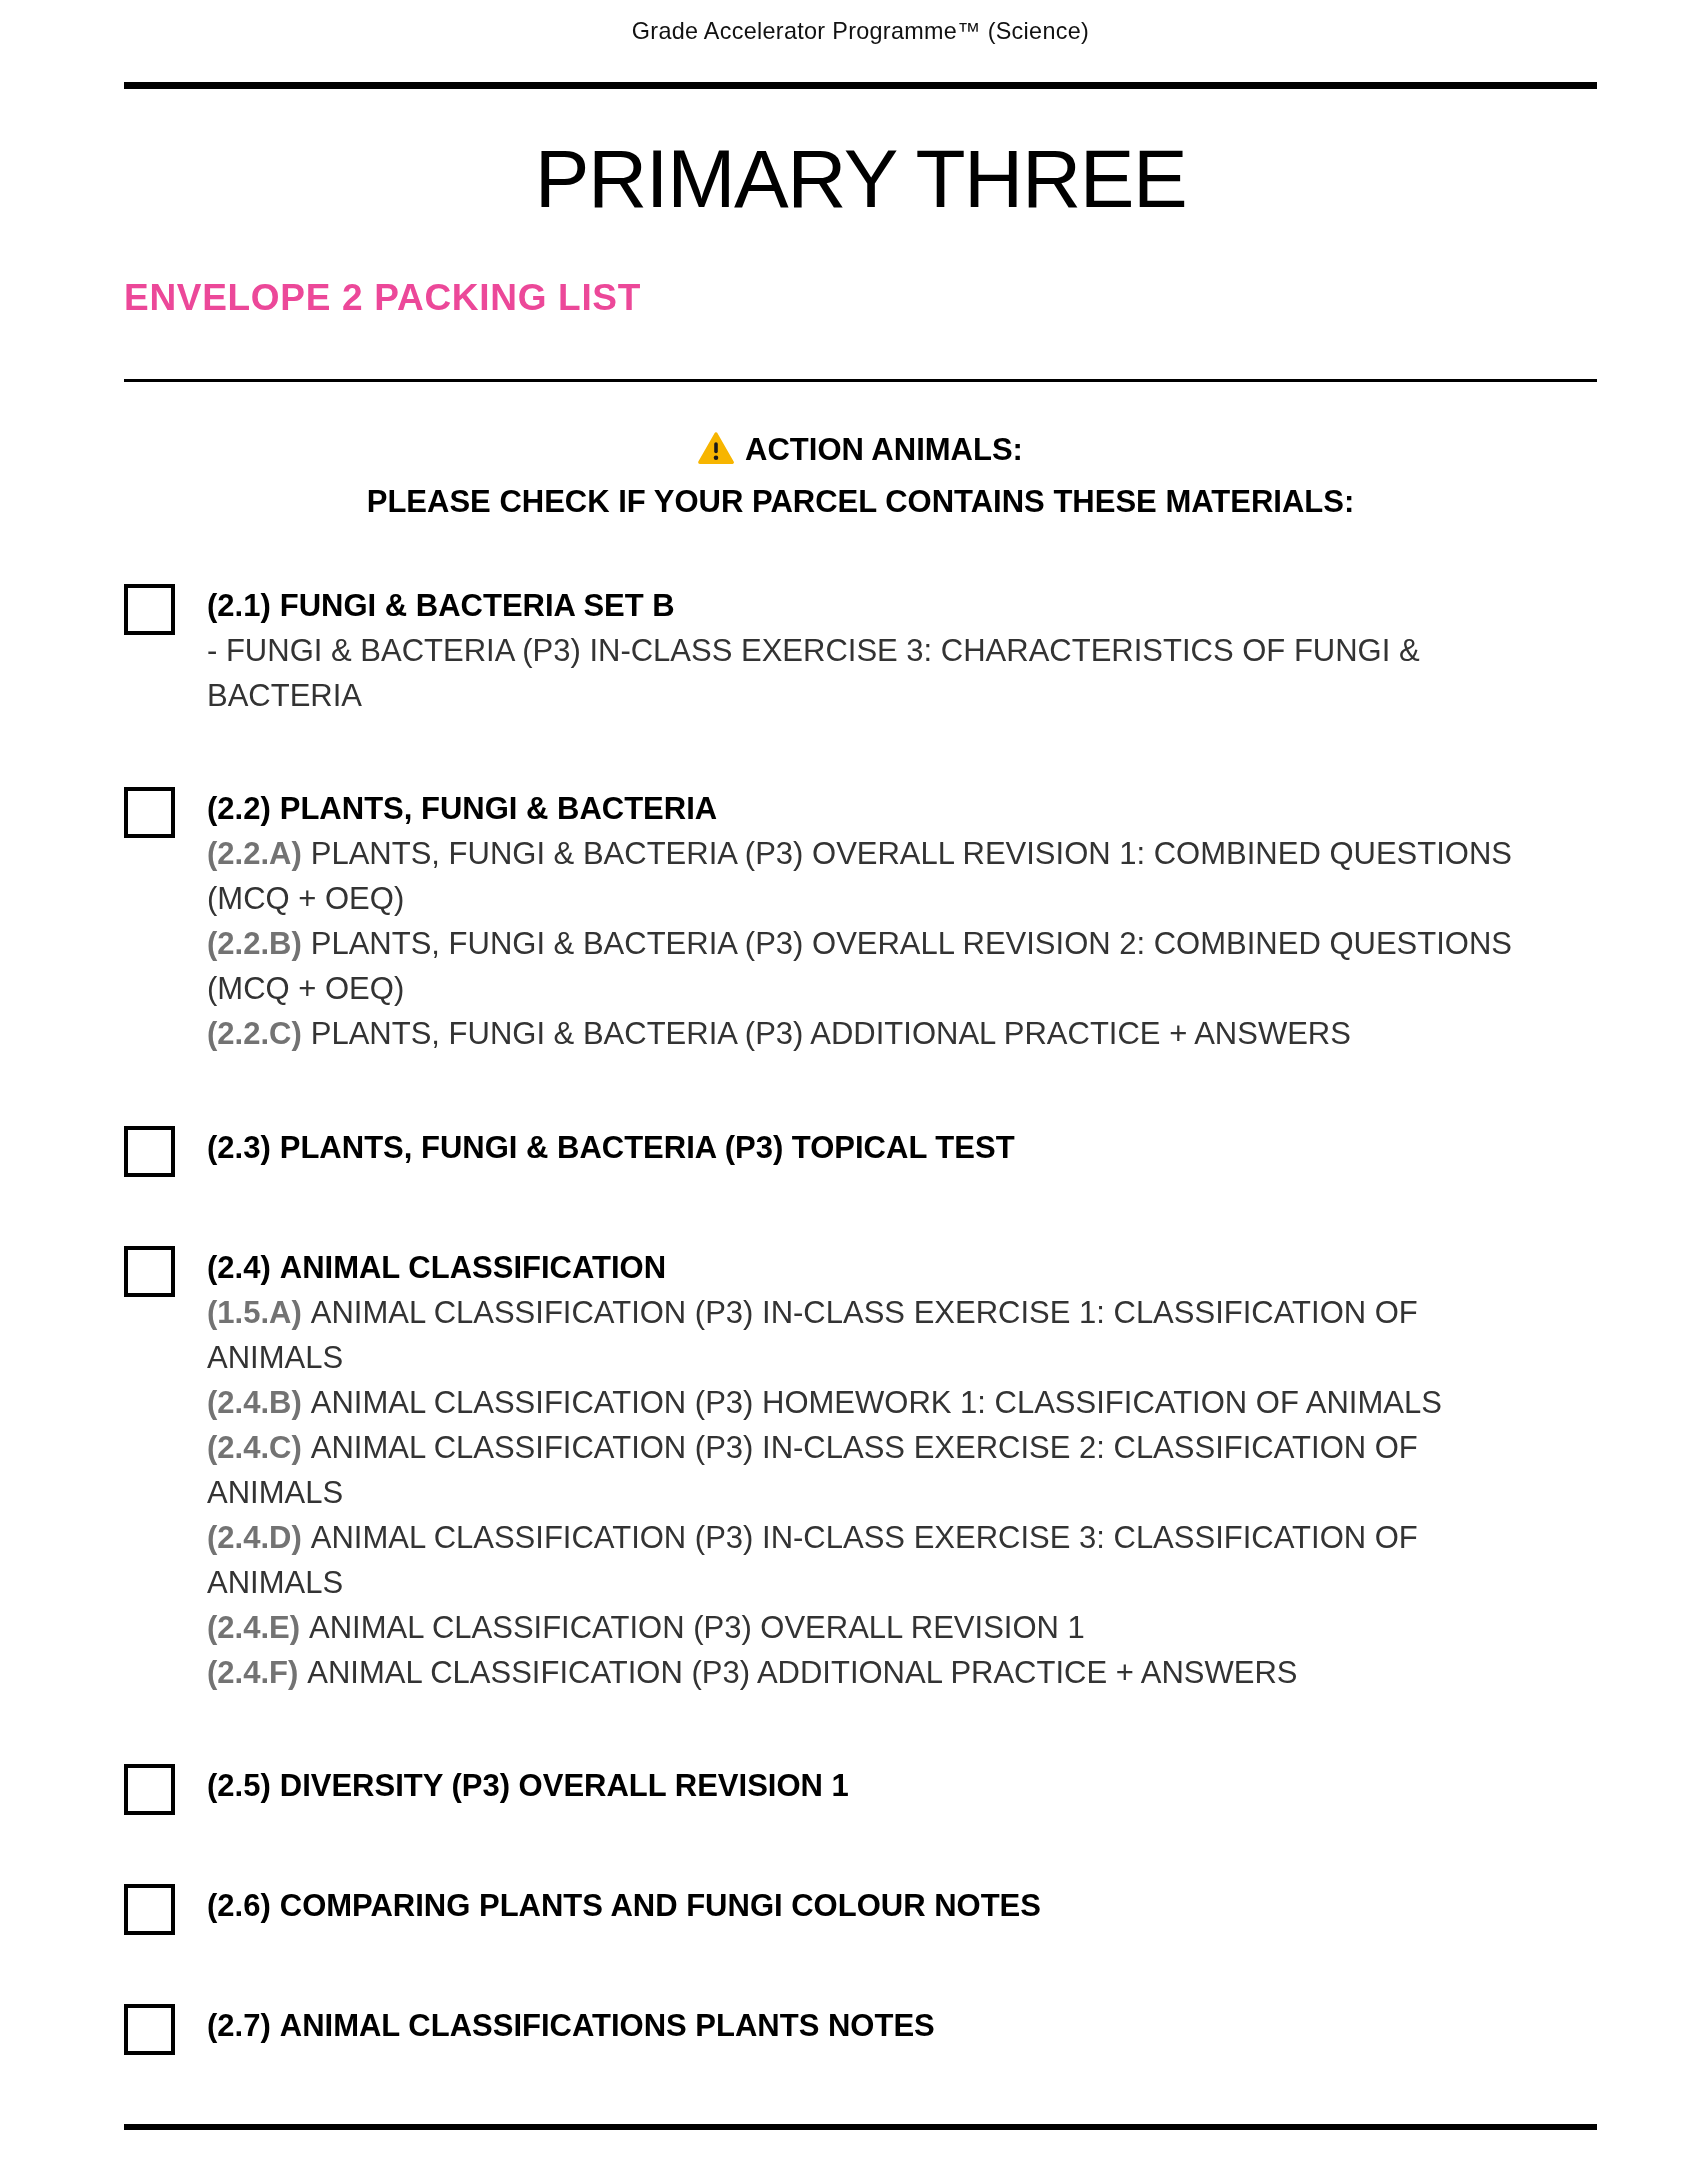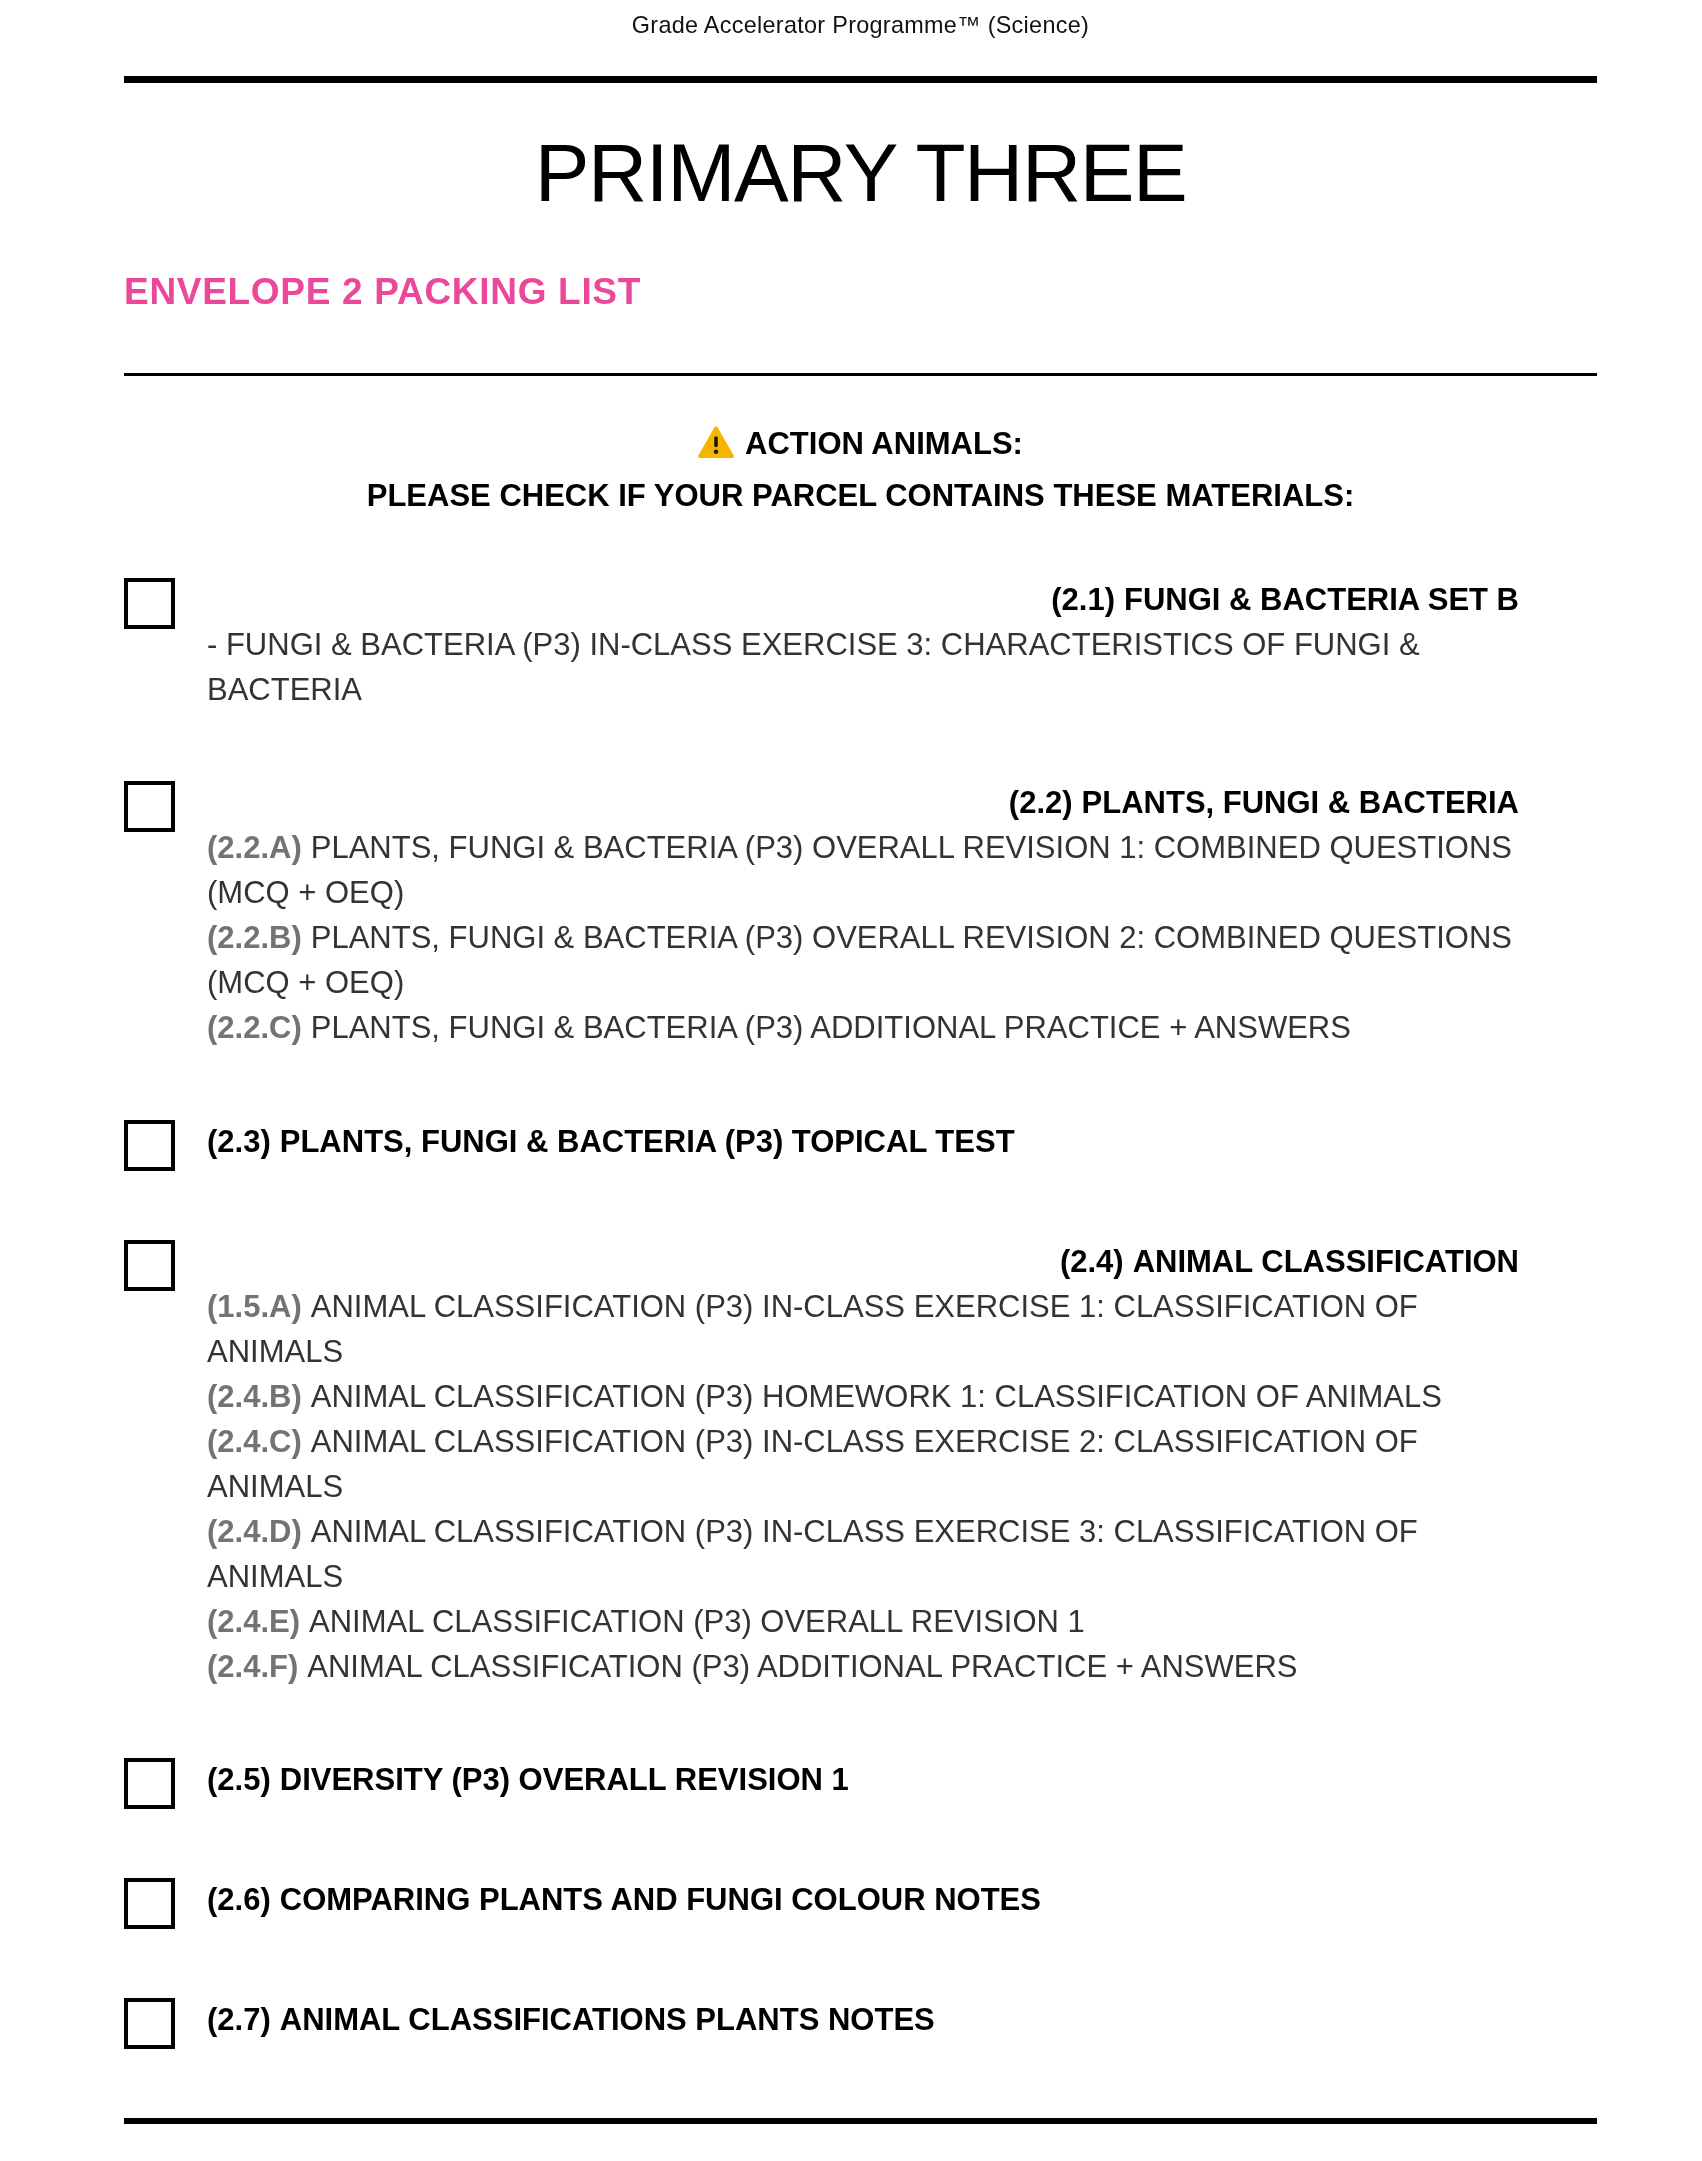--- a/index.html
+++ b/index.html
@@ -3,21 +3,21 @@
 <meta charset="utf-8">
 <style>
   html,body{margin:0;padding:0;background:#ffffff;}
   body{
     width:1703px;height:2161px;overflow:hidden;
     font-family:"Liberation Sans",sans-serif;color:#000;
     -webkit-font-smoothing:antialiased;
   }
   .page{
     box-sizing:border-box;width:1703px;height:1877px;
-    padding:12px 106px 0 124px;
+    padding:18px 106px 0 124px;
   }
   .program-title{
     text-align:center;font-size:23.4px;font-weight:400;color:#111;
     letter-spacing:0.3px;
   }
   .rule{border:none;background:#000;margin:0;}
   .rule-1{height:6.9px;margin-top:37px;}
   .rule-2{height:3.4px;margin-top:63px;}
   .rule-3{height:5.5px;margin-top:36px;}
   .main-title{
@@ -39,21 +39,21 @@
   .item{
     display:flex;align-items:flex-start;gap:32px;margin-bottom:69px;
   }
   .checkbox{
     flex:0 0 auto;width:43px;height:43px;border:4.8px solid #000;
     background:#fff;margin-top:0px;cursor:pointer;
   }
   .item-text{
     font-size:31px;line-height:1.45;max-width:1312px;color:#333;
   }
-  .item-heading{font-weight:700;color:#000;text-align:right;}
+  .item-heading{font-weight:700;color:#000;}
   .bold{font-weight:700;color:#737373;}
   .code{margin-right:9px;}
 </style>
 </head>
 <body>
 
 <div class="page">
 
   <div class="program-title">Grade Accelerator Programme™ (Science)</div>
 

